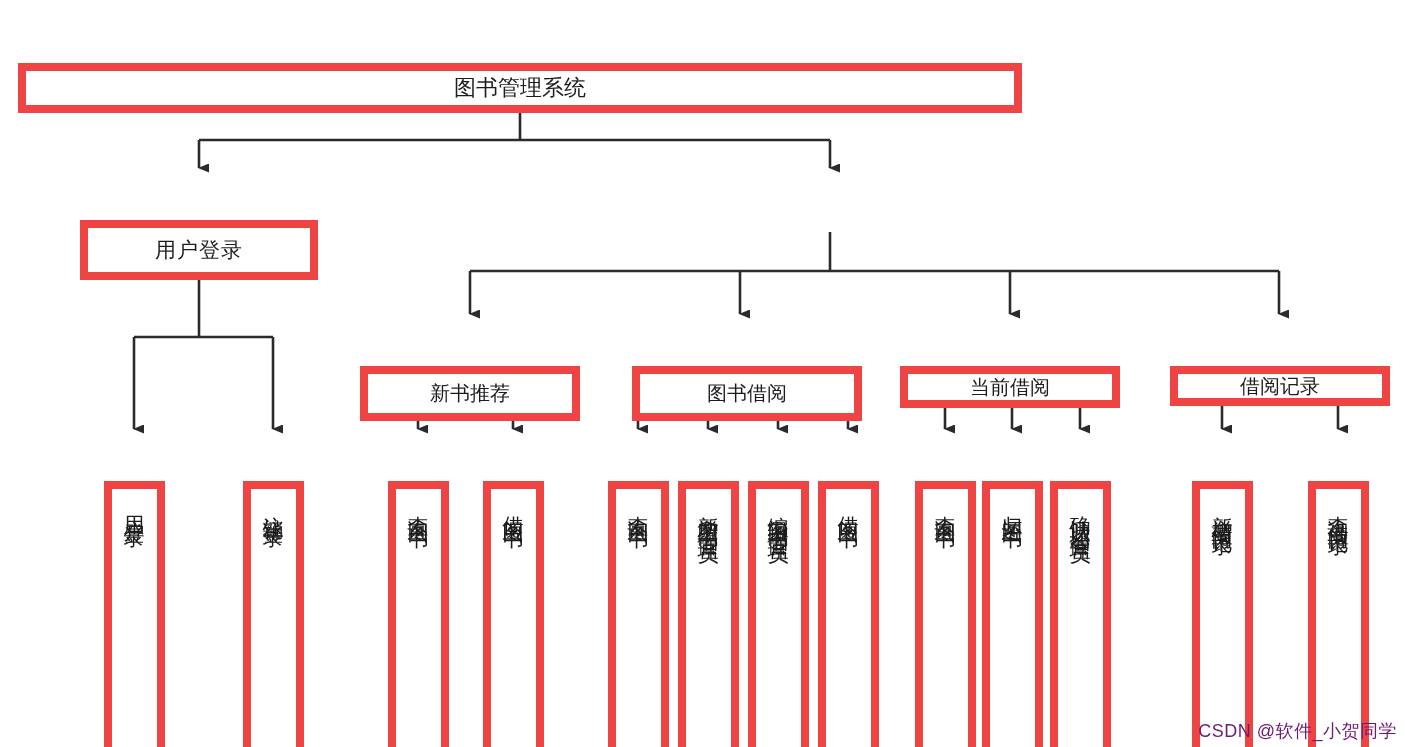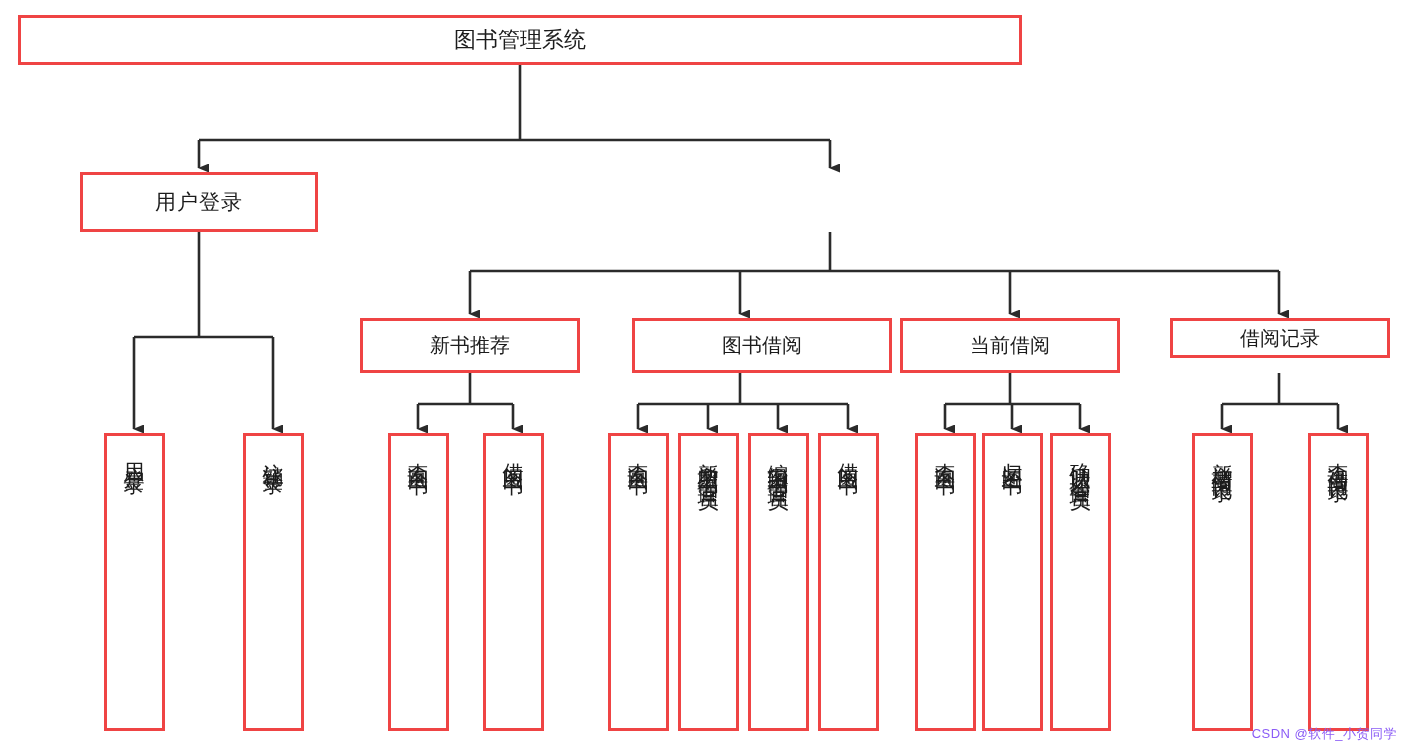--- a/index.html
+++ b/index.html
@@ -21,26 +21,27 @@
     position: absolute;
     left: 0;
     top: 0;
     width: 1405px;
     height: 747px;
     pointer-events: none;
   }
   .node {
     position: absolute;
     box-sizing: border-box;
-    border: 3px solid #ef4444;
+    border: 8px solid #ef4444;
     background: #ffffff;
     display: flex;
     align-items: center;
     justify-content: center;
     color: #1c1c1c;
+    margin-top: 48px;
   }
   .node.h {
     font-size: 21px;
     letter-spacing: 1px;
   }
   .node.root {
     font-size: 22px;
   }
   .node.lvl3 {
     font-size: 20px;
@@ -58,22 +59,22 @@
     white-space: nowrap;
     display: block;
   }
   .leaf-mid {
     align-items: center;
   }
   .watermark {
     position: absolute;
     right: 8px;
     bottom: 4px;
-    font-size: 13px;
-    color: #8b5cf6;
+    font-size: 18px;
+    color: #701a75;
     white-space: nowrap;
     letter-spacing: 0.5px;
   }
 </style>
 </head>
 <body>
 
 <div id="canvas">
 
   <svg id="wires" viewBox="0 0 1405 747" xmlns="http://www.w3.org/2000/svg">
@@ -132,24 +133,24 @@
     <span>图书管理系统</span>
   </div>
 
   <div class="node h" style="left:80px; top:172px; width:238px; height:60px;">
     <span>用户登录</span>
   </div>
 
   <div class="node lvl3" style="left:360px; top:318px; width:220px; height:55px;">
     <span>新书推荐</span>
   </div>
-  <div class="node lvl3" style="left:632px; top:318px; width:260px; height:55px;">
+  <div class="node lvl3" style="left:632px; top:318px; width:230px; height:55px;">
     <span>图书借阅</span>
   </div>
-  <div class="node lvl3" style="left:900px; top:318px; width:220px; height:55px;">
+  <div class="node lvl3" style="left:900px; top:318px; width:220px; height:42px;">
     <span>当前借阅</span>
   </div>
   <div class="node lvl3" style="left:1170px; top:318px; width:220px; height:40px;">
     <span>借阅记录</span>
   </div>
 
   <div class="node leaf leaf-mid" style="left:104px; top:433px; width:61px; height:298px;">
     <span class="vtext">用户登录</span>
   </div>
   <div class="node leaf leaf-mid" style="left:243px; top:433px; width:61px; height:298px;">

